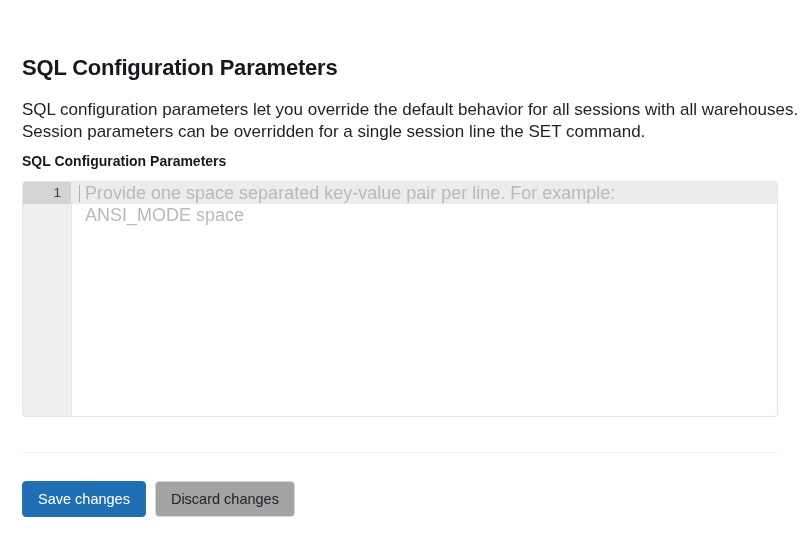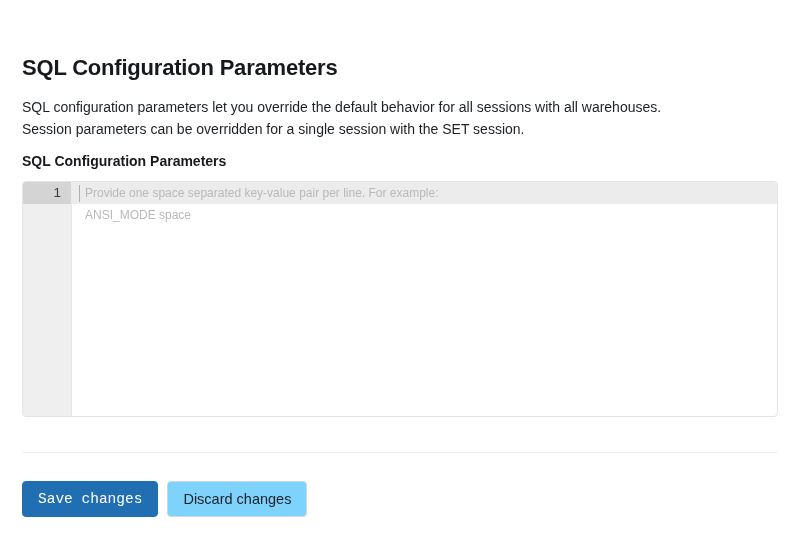--- a/index.html
+++ b/index.html
@@ -35,21 +35,21 @@
     color: #16191d;
     white-space: nowrap;
   }
 
   
   .section-description {
     position: absolute;
     left: 22px;
     top: 82px;
     width: 740px;
-    font-size: 14px;
+    font-size: 17px;
     line-height: 22px;
     color: #1b2126;
   }
   .section-description .desc-line {
     display: block;
     white-space: nowrap;
   }
 
   
   .field-label {
@@ -126,21 +126,21 @@
     position: absolute;
     left: 49px;
     top: 0;
     right: 0;
     bottom: 0;
     padding-left: 13px;
   }
   .code-line {
     height: 22px;
     line-height: 22px;
-    font-size: 12px;
+    font-size: 18px;
     color: #b9b9b9;
     white-space: nowrap;
     position: relative;
   }
   .caret {
     position: absolute;
     left: -6px;
     top: 3px;
     width: 1px;
     height: 17px;
@@ -175,38 +175,37 @@
     line-height: 34px;
     font-weight: normal;
     cursor: pointer;
     white-space: nowrap;
     font-family: inherit;
   }
   .btn-primary {
     background: #1f6fb2;
     border: 1px solid #1f6fb2;
     color: #ffffff;
-    font-family: Liberation Mono, monospace;
   }
   .btn-secondary {
-    background: #7dd3fc;
+    background: #a3a3a3;
     border: 1px solid #d2d6da;
     color: #1b2126;
   }
 </style>
 </head>
 <body>
 
 <div class="page">
 
   <h1 class="section-heading">SQL Configuration Parameters</h1>
 
   <p class="section-description">
     <span class="desc-line">SQL configuration parameters let you override the default behavior for all sessions with all warehouses.</span>
-    <span class="desc-line">Session parameters can be overridden for a single session with the SET session.</span>
+    <span class="desc-line">Session parameters can be overridden for a single session line the SET command.</span>
   </p>
 
   <label class="field-label">SQL Configuration Parameters</label>
 
   <div class="editor">
     <div class="editor-gutter-bg"></div>
     <div class="editor-gutter-divider"></div>
 
     <div class="active-line-band"></div>
     <div class="active-line-gutter"></div>

